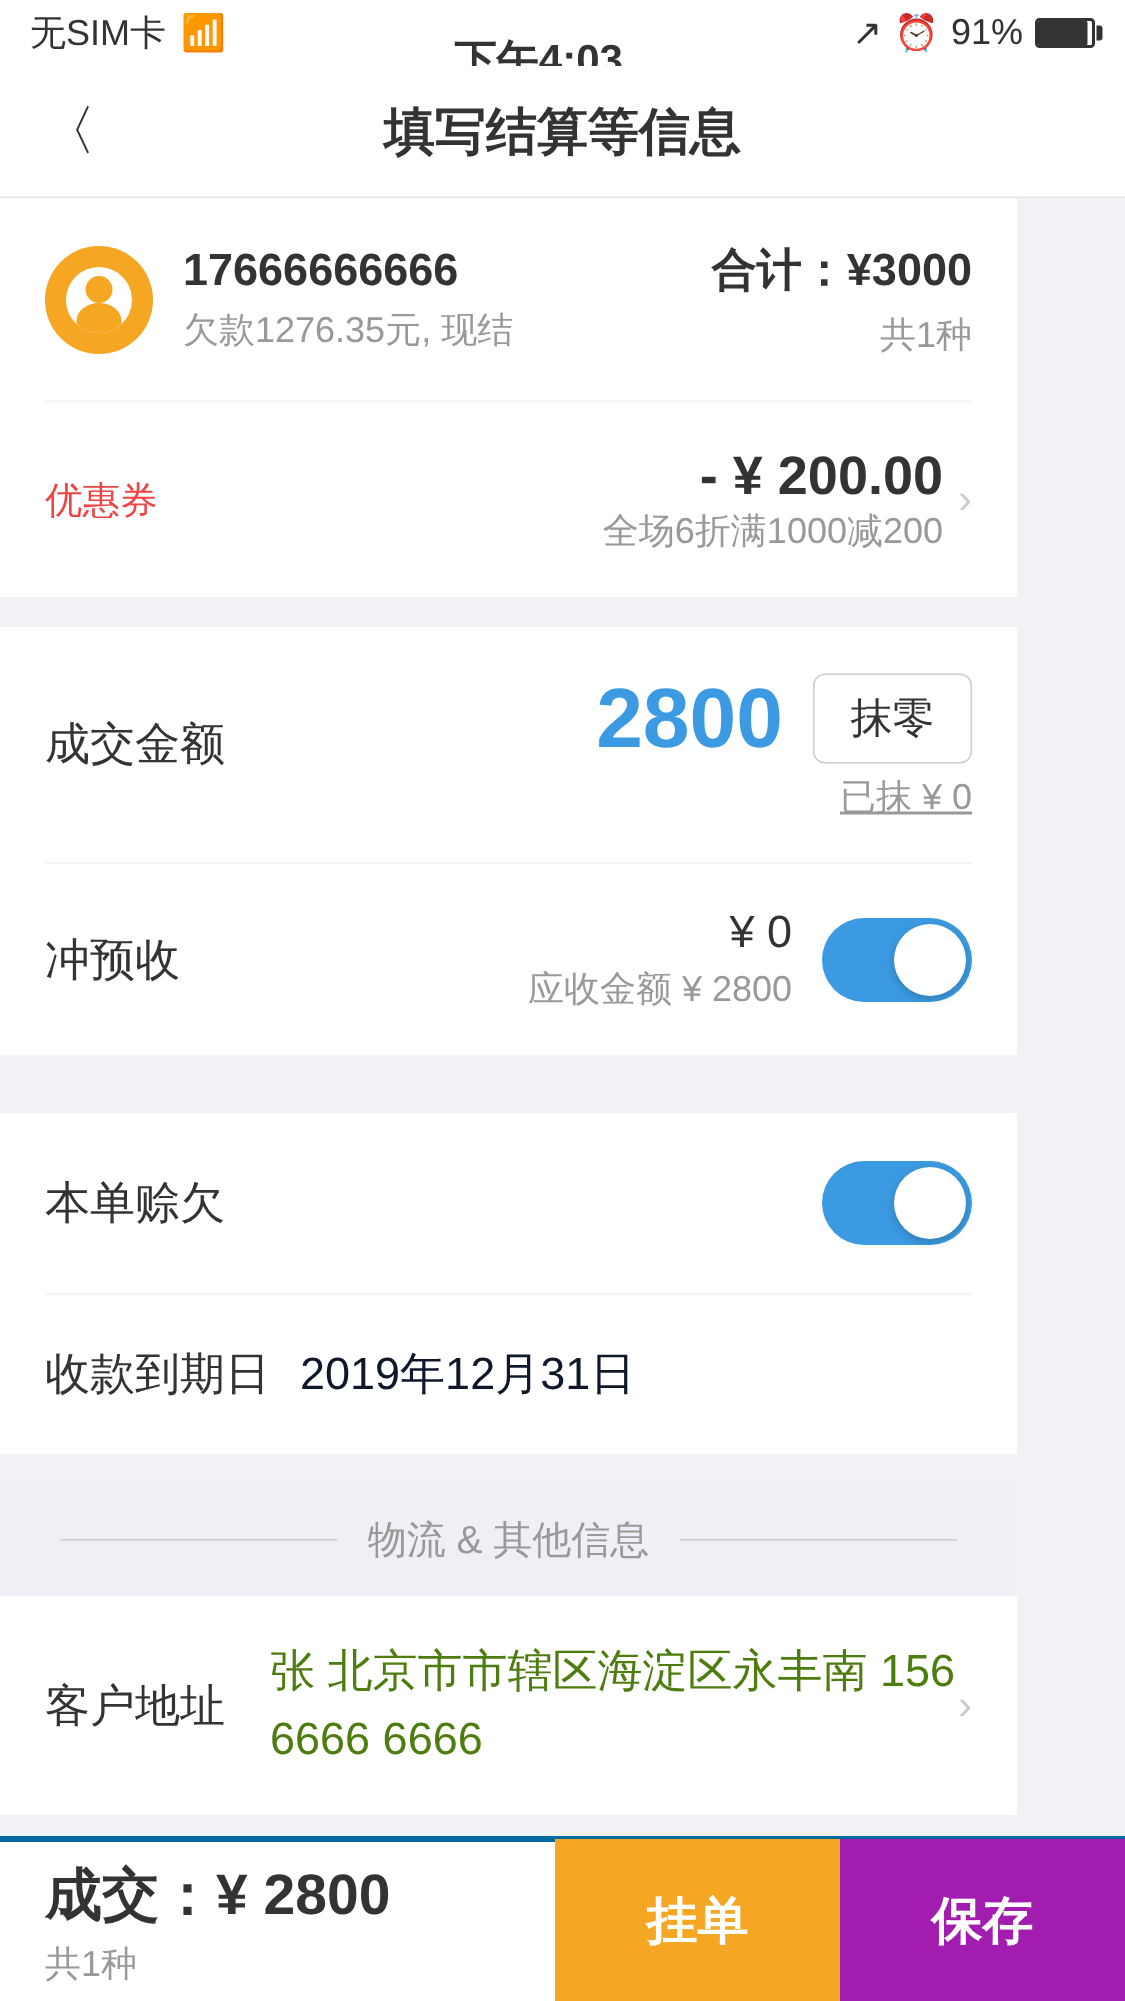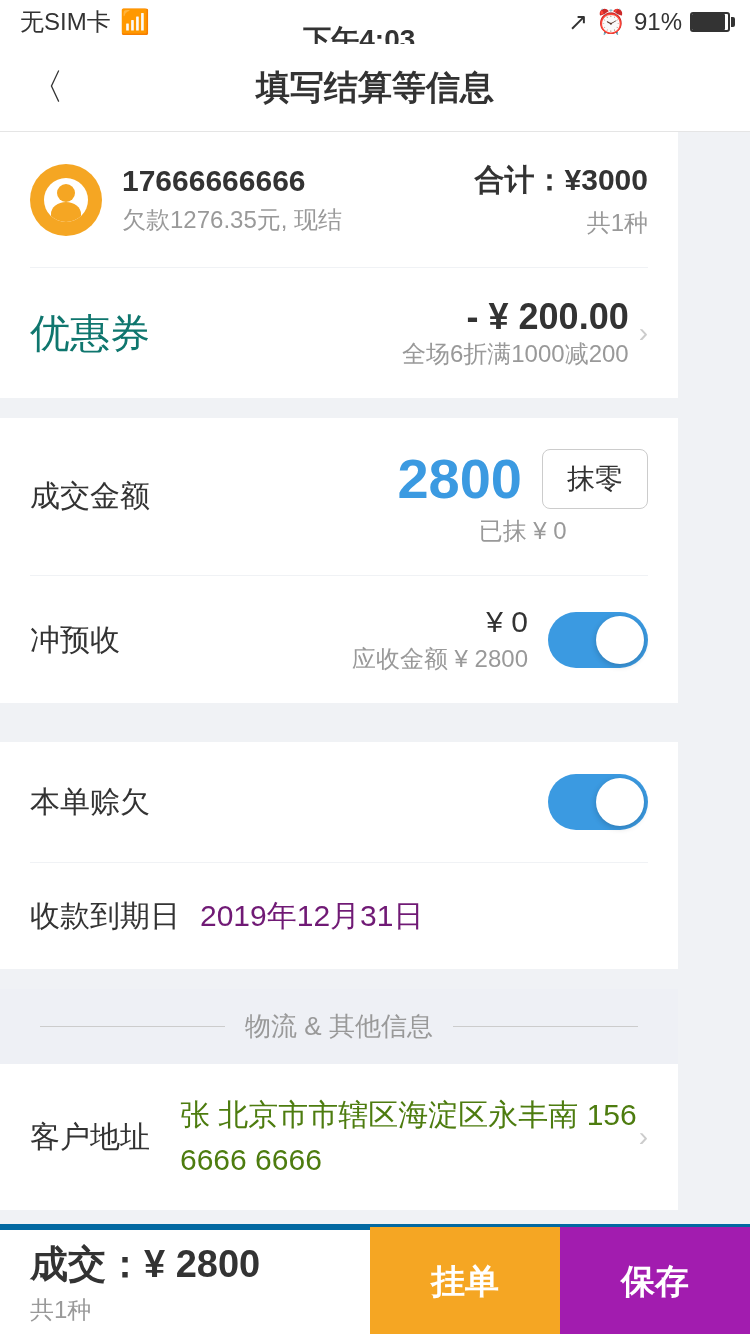--- a/index.html
+++ b/index.html
@@ -131,21 +131,21 @@
     .divider { height: 1px; background: #f0f2f5; margin: 0 30px; }
 
     
     .coupon-row {
       display: flex;
       align-items: center;
       justify-content: space-between;
       padding: 28px 30px;
       background: #fff;
     }
-    .coupon-label { font-size: 40px; color: #0f766e; }
+    .coupon-label { font-size: 25px; color: #ef4444; }
     .coupon-right { display: flex; align-items: center; gap: 10px; text-align: right; }
     .coupon-amount { font-size: 36px; font-weight: 600; color: #333; }
     .coupon-desc { font-size: 24px; color: #999; }
     .chevron-right {
       font-size: 28px;
       color: #ccc;
     }
 
     
     .deal-row {
@@ -160,21 +160,21 @@
     .deal-amount { font-size: 56px; font-weight: 600; color: #3b9ae1; }
     .round-btn {
       border: 1px solid #ccc;
       border-radius: 8px;
       padding: 10px 24px;
       font-size: 28px;
       color: #333;
       background: #fff;
       cursor: pointer;
     }
-    .deal-sub { font-size: 24px; color: #999; text-align: center; margin-top: 4px; }
+    .deal-sub { font-size: 24px; color: #999; text-align: right; margin-top: 4px; text-decoration: underline; }
 
     
     .prepay-row {
       display: flex;
       align-items: center;
       justify-content: space-between;
       padding: 28px 30px;
       background: #fff;
       margin-top: 1px;
     }
@@ -218,21 +218,21 @@
 
     
     .duedate-row {
       display: flex;
       align-items: center;
       padding: 32px 30px;
       background: #fff;
       margin-top: 1px;
     }
     .duedate-label { font-size: 30px; color: #333; margin-right: 20px; }
-    .duedate-value { font-size: 30px; color: #701a75; }
+    .duedate-value { font-size: 30px; color: #0f172a; }
 
     
     .section-divider {
       display: flex;
       align-items: center;
       padding: 20px 40px;
       background: #eef0f5;
     }
     .divider-line { flex: 1; height: 1px; background: #ccc; }
     .divider-text { font-size: 26px; color: #999; padding: 0 20px; }
@@ -251,21 +251,21 @@
     
     .bottom-bar {
       position: fixed;
       bottom: 0;
       left: 0;
       width: 750px;
       height: 110px;
       background: #fff;
       display: flex;
       align-items: center;
-      border-top: 6px solid #0369a1;
+      border-top: 4px solid #0369a1;
     }
     .bottom-summary {
       flex: 1;
       padding: 0 30px;
     }
     .bottom-deal { font-size: 28px; color: #333; }
     .bottom-deal span { font-size: 38px; font-weight: 600; }
     .bottom-count { font-size: 24px; color: #999; margin-top: 4px; }
     .btn-hang {
       width: 190px;

